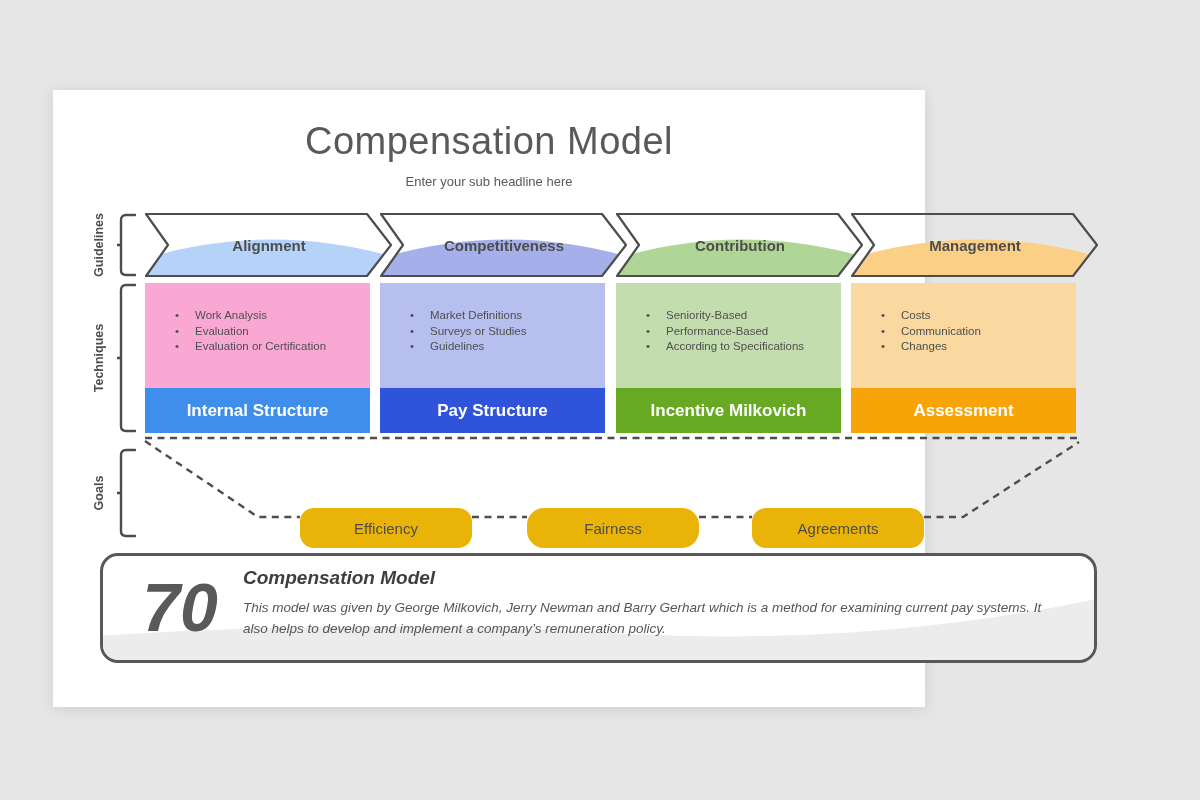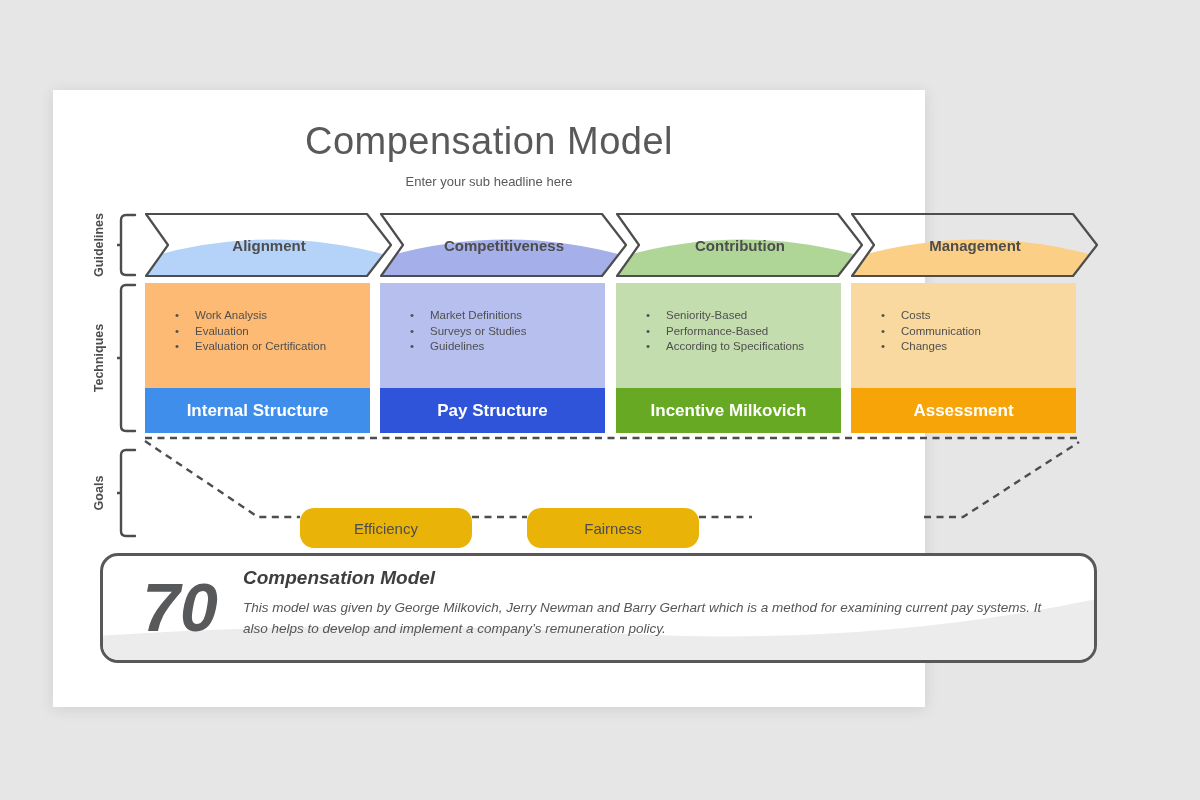--- a/index.html
+++ b/index.html
@@ -114,21 +114,21 @@
       <defs>
           <clipPath id="chev0">
             <path d="M1,1 H222 L246,32 L222,63 H1 L23,32 Z"></path>
           </clipPath>
         </defs>
       <path clip-path="url(#chev0)" d="M-2,66 V46 Q123,8 249,44 V66 Z" style="fill: rgb(181, 210, 248);"></path>
       <path d="M1,1 H222 L246,32 L222,63 H1 L23,32 Z" fill="none" stroke="#4D4D4D" stroke-width="2.2" stroke-linejoin="round"></path>
     </svg>
     <div class="chev-label">Alignment</div>
   </div>
-  <div class="tech-box" style="left: 92px; background-color: #fdba74;">
+  <div class="tech-box" style="left: 92px; background-color: #f9a8d4;">
     <ul>
       <li>Work Analysis</li>
       <li>Evaluation</li>
       <li>Evaluation or Certification</li>
     </ul>
   </div>
   <div class="tech-bar" style="left: 92px; background-color: rgb(63, 142, 236);">Internal Structure</div>
 
   <div class="chevron" style="left:327px;">
     <svg width="247" height="64" viewBox="0 0 247 64">
@@ -197,21 +197,22 @@
     <g fill="none" stroke="#4D4D4D" stroke-width="2.4" stroke-dasharray="7 5.5">
       <path d="M92,8 H1025"></path>
       <path d="M92,11 L205,87 H247"></path>
       <path d="M419,87 H474"></path>
       <path d="M646,87 H699"></path>
       <path d="M871,87 H910 L1026,12"></path>
     </g>
   </svg>
 
   <div class="pill" style="left:247px;">Efficiency</div>
-  <div class="pill" style="left:474px;">Fairness</div>
+  <div class="pill" style="left:474px;border-radius:17px;">Fairness</div>
+  <div class="pill" style="left:699px;">Agreements</div>
 
   <div class="footer-card">
     <svg class="footer-swoosh" viewBox="0 0 997 110" preserveAspectRatio="none">
       <path d="M0,110 L0,84 Q260,66 520,82 Q770,96 997,46 L997,110 Z" fill="#ECECEC"></path>
     </svg>
     <div class="footer-number">70</div>
     <div class="footer-title">Compensation Model</div>
     <div class="footer-desc">This model was given by George Milkovich, Jerry Newman and Barry Gerhart which is a method for examining current pay systems. It also helps to develop and implement a company’s remuneration policy.</div>
   </div>
 

